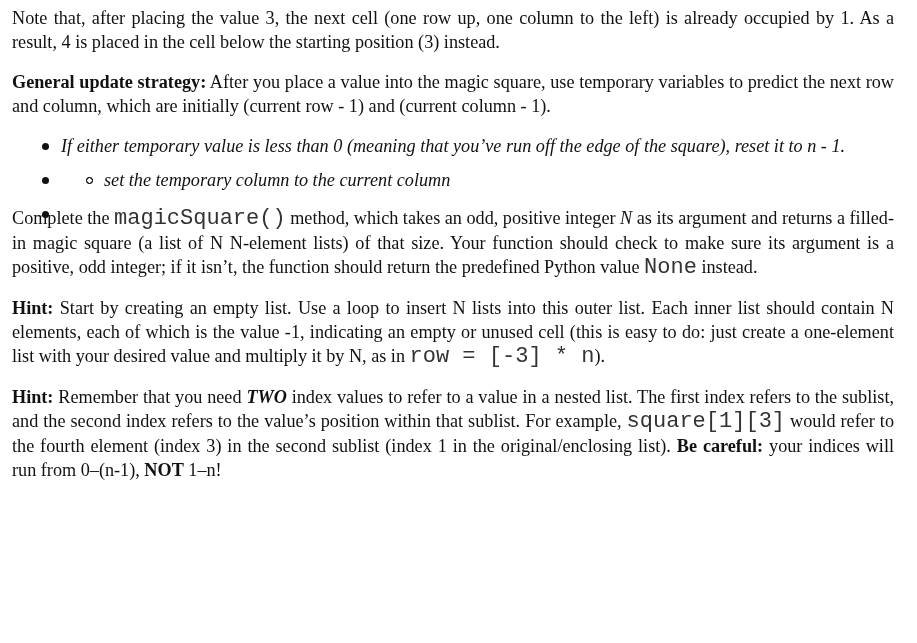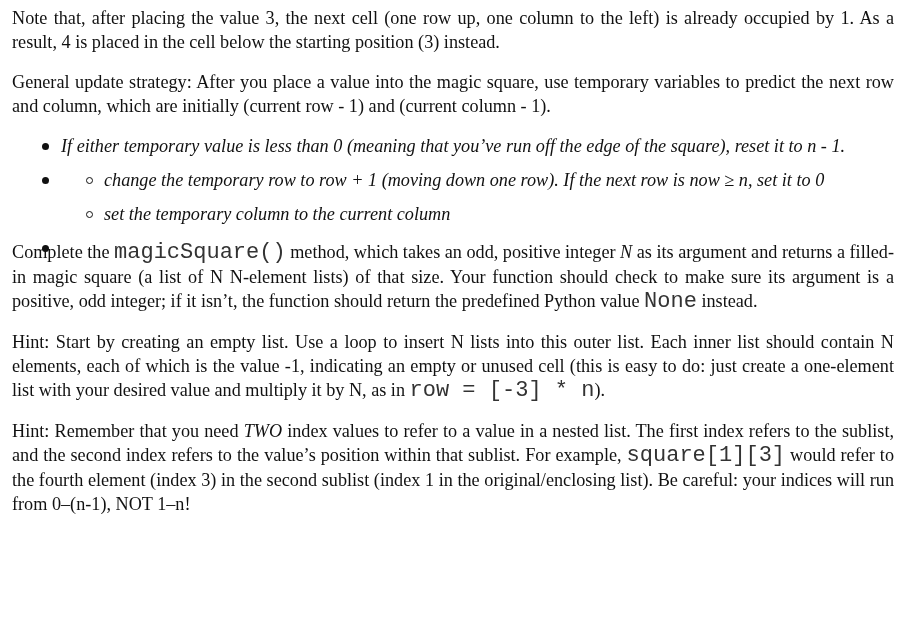--- a/index.html
+++ b/index.html
@@ -25,21 +25,21 @@
   p {
     margin: 0;
     text-align: justify;
   }
   .para { margin-bottom: 16px; }
   .mono {
     font-family: "Liberation Mono", "DejaVu Sans Mono", monospace;
     font-size: 22px;
     color: #333;
   }
-  b { font-weight: normal; }
+  b { font-weight: bold; }
   .ul1 {
     list-style: none;
     margin: 0 0 14px 0;
     padding: 0;
     font-style: italic;
   }
   .ul1 > li {
     position: relative;
     padding-left: 49px;
     margin-bottom: 10px;
@@ -91,21 +91,20 @@
   <ul class="ul1">
     <li>
       <span class="bullet"></span>
       <span>If either temporary value is less than 0 (meaning that you’ve run off the edge of the square), reset it to n - 1.</span>
     </li>
     <li>
       <span class="bullet"></span>
       <ul class="ul2">
         <li>
           <span class="circle"></span>
-          <span>change the temporary row to row + 1 (moving down one row). If the next row is now ≥ n, set it to 0</span>
         </li>
         <li style="margin-bottom:0">
           <span class="circle"></span>
           <span>set the temporary column to the current column</span>
         </li>
       </ul>
     </li>
     <li class="last">
       <span class="bullet"></span>
     </li>

